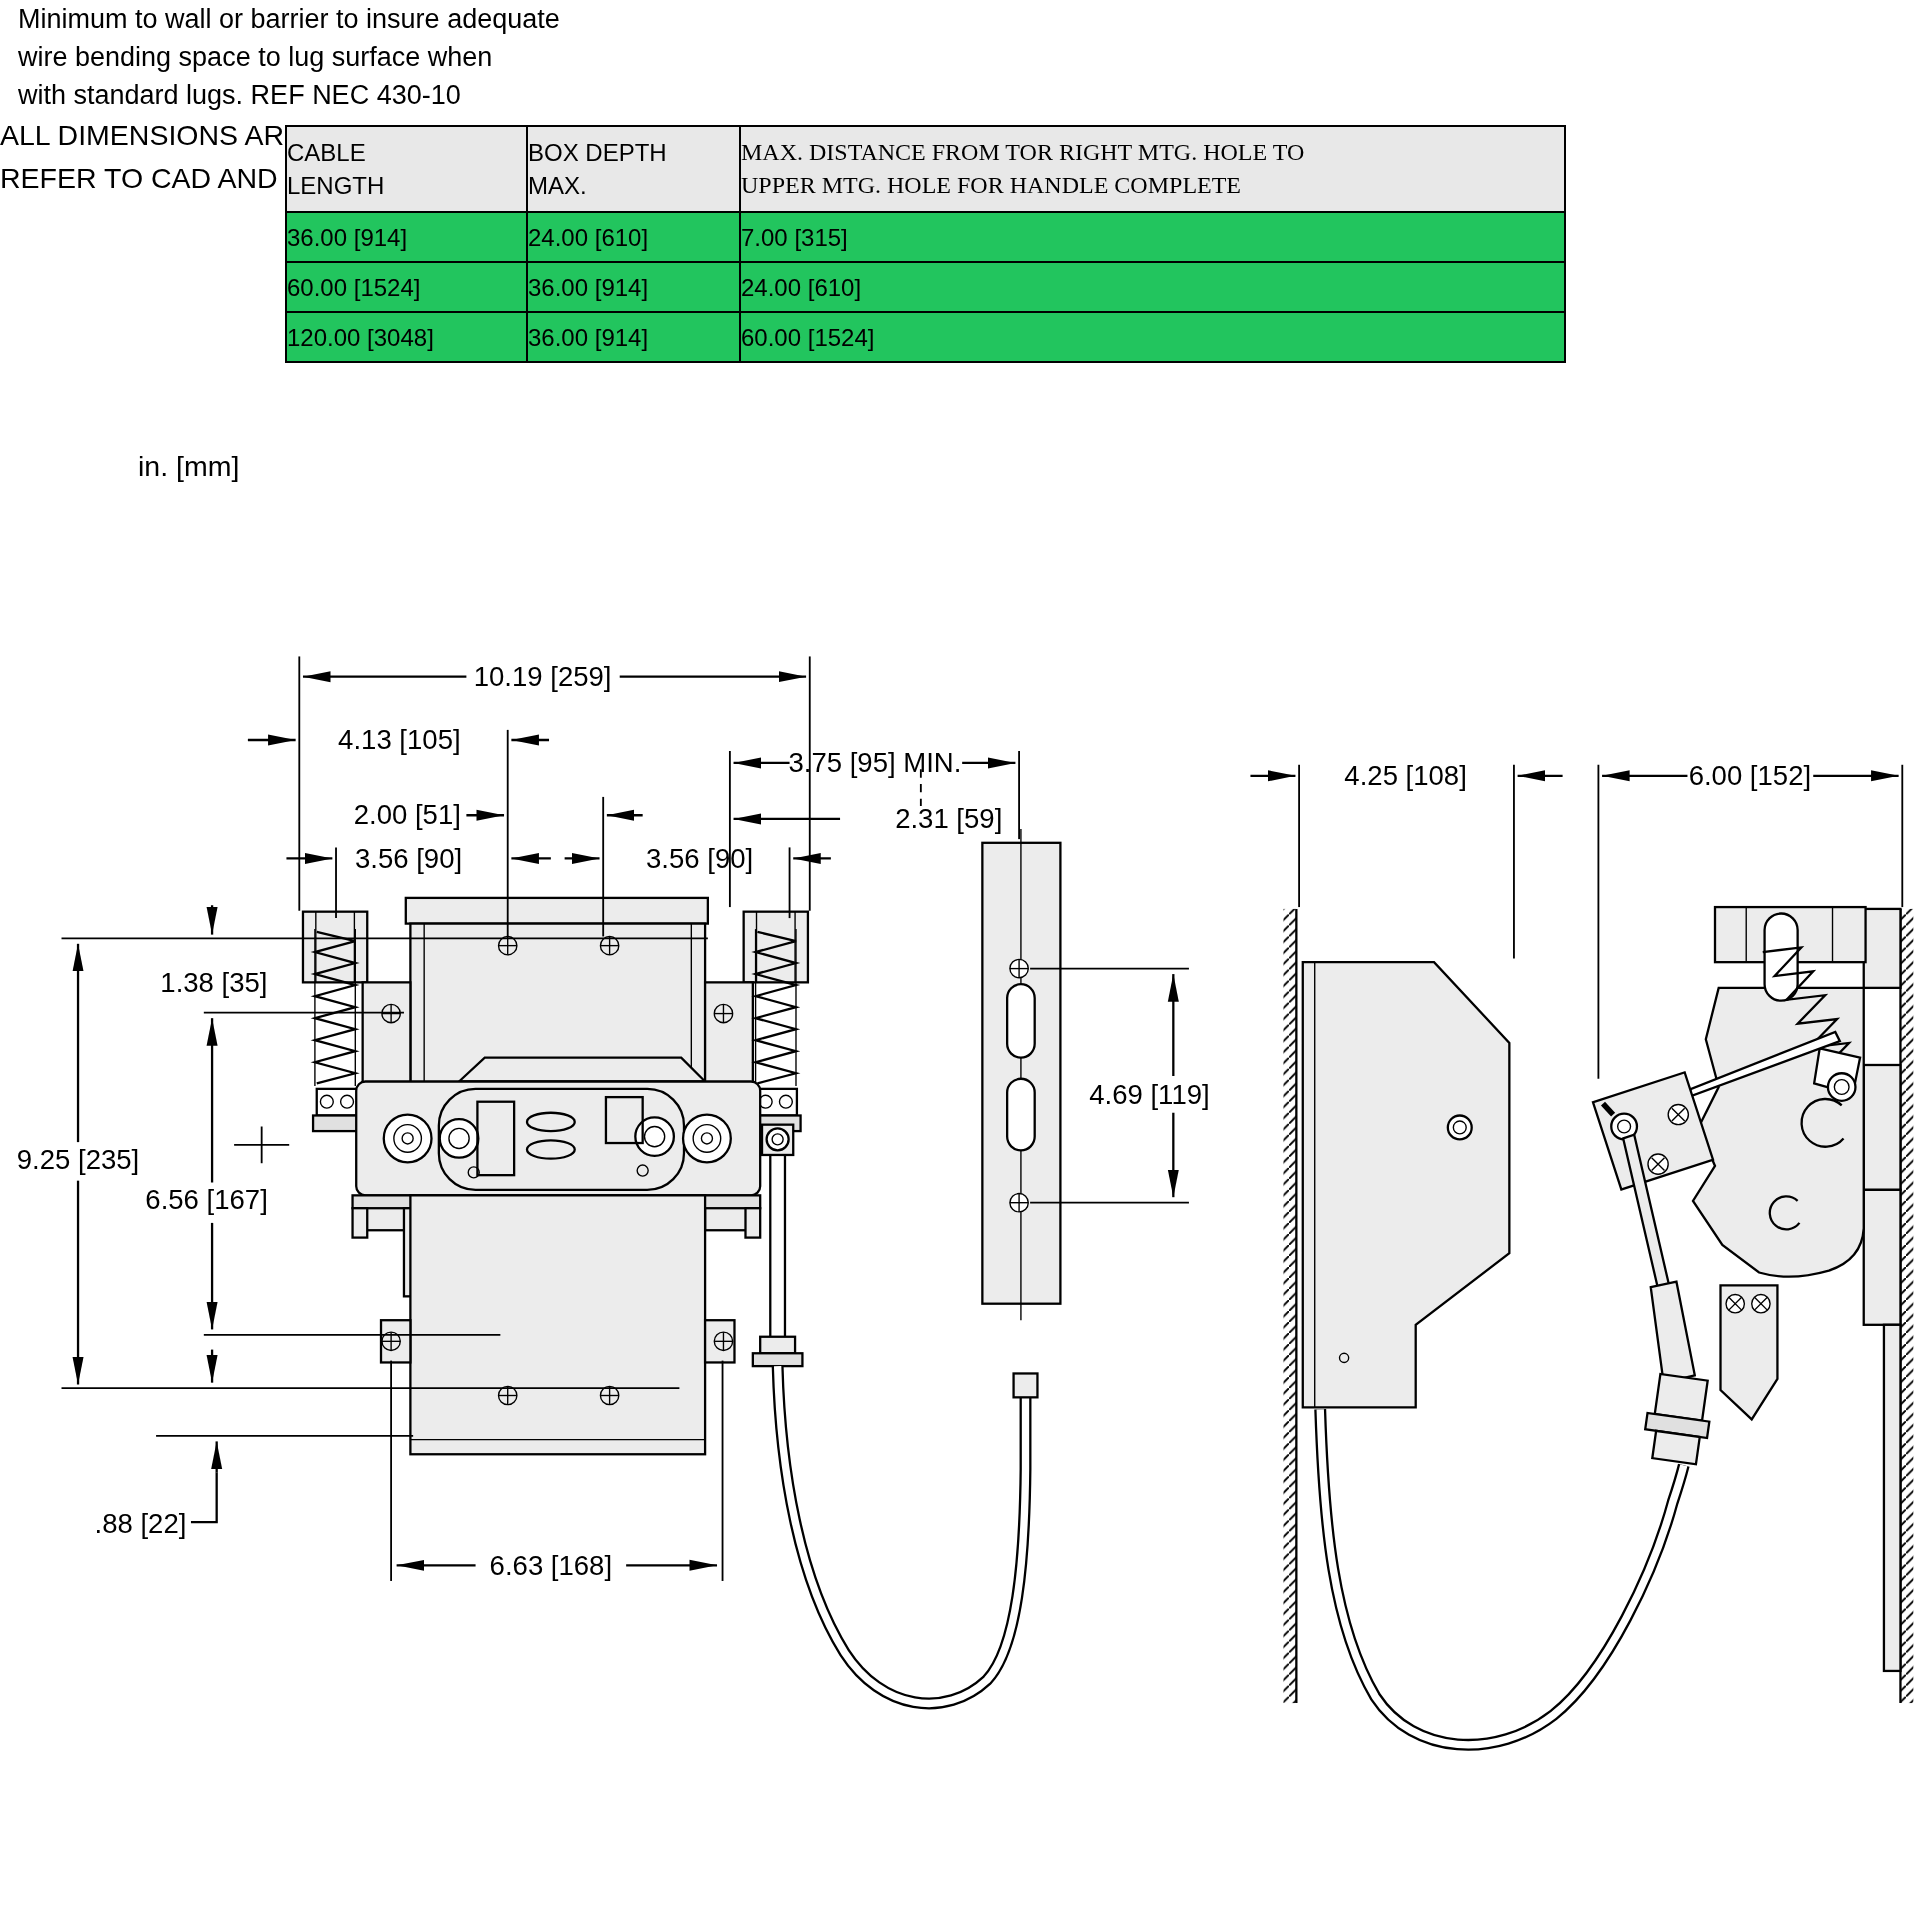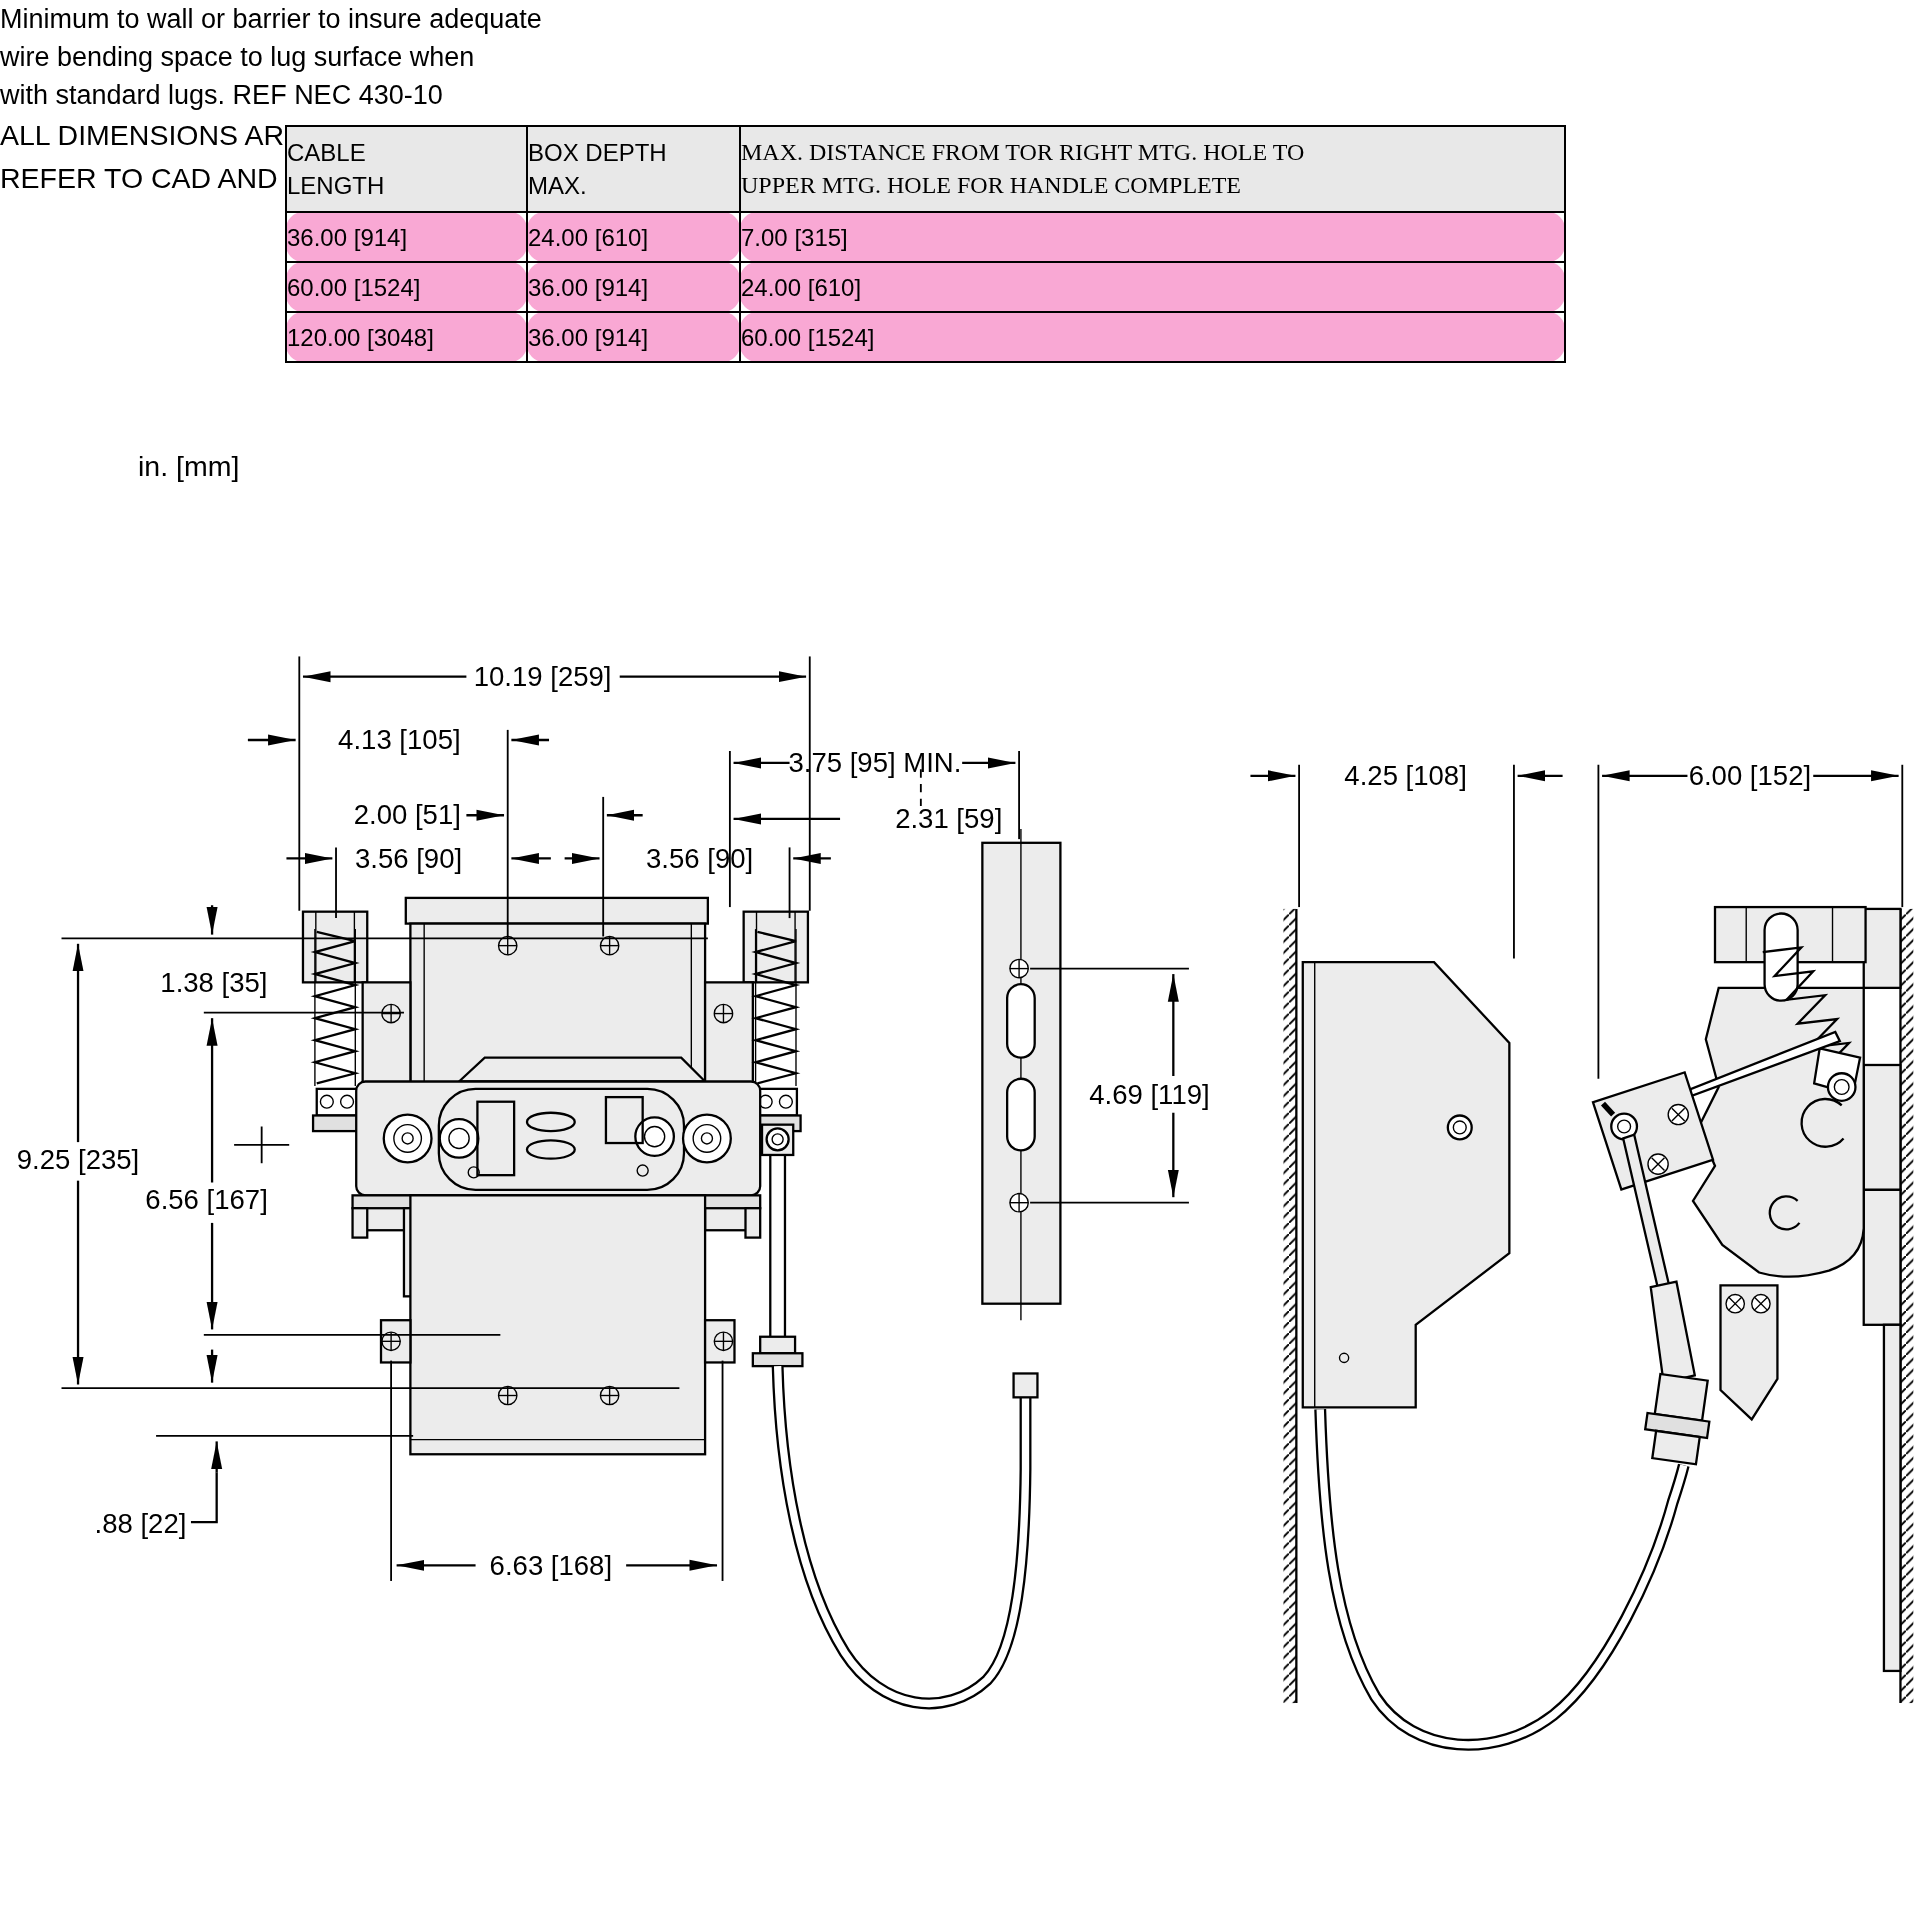--- a/index.html
+++ b/index.html
@@ -4,26 +4,26 @@
 <style>
   html,body{margin:0;padding:0;background:#fff;}
   #page{position:relative;width:1928px;height:1928px;background:#fff;
         font-family:"Liberation Sans",sans-serif;color:#000;overflow:hidden;}
   
   #spec-table{position:absolute;left:285px;top:125px;border-collapse:collapse;
               table-layout:fixed;font-size:24px;}
   #spec-table th,#spec-table td{border:2.8px solid #000;text-align:left;vertical-align:middle;
               padding:0;line-height:33px;}
   #spec-table th{background:#e8e8e8;font-weight:normal;height:84px;}
-  #spec-table td{height:48px;background:#f9a8d4;border-radius:17px;}
+  #spec-table td{height:48px;background:#22c55e;}
   .c1{width:239px;} .c2{width:211px;} .c3{width:823px;font-family:Liberation Serif, serif;}
   
   .txt{position:absolute;white-space:nowrap;}
   #units-label{left:138px;top:450px;font-size:28.5px;}
-  #wall-note{left:1095px;top:461px;font-size:27px;line-height:38px;white-space:nowrap;}
+  #wall-note{left:1095px;top:461px;font-size:27px;line-height:38px;white-space:nowrap;padding-left:18px;}
   #footer-note{left:101px;top:1803px;font-size:28.5px;line-height:43px;}
   
   svg{position:absolute;left:0;top:0;}
   svg text{font-family:"Liberation Sans",sans-serif;font-size:30px;fill:#000;}
   .dim{stroke:#000;stroke-width:2.5;fill:none;}
   .ext{stroke:#000;stroke-width:2;fill:none;}
   .ol{stroke:#000;stroke-width:2.5;fill:none;}
   .fl{stroke:#000;stroke-width:2.5;fill:#ececec;}
   .fm{stroke:#000;stroke-width:2.5;fill:#e0e0e0;}
   .fw{stroke:#000;stroke-width:2.5;fill:#fff;}

